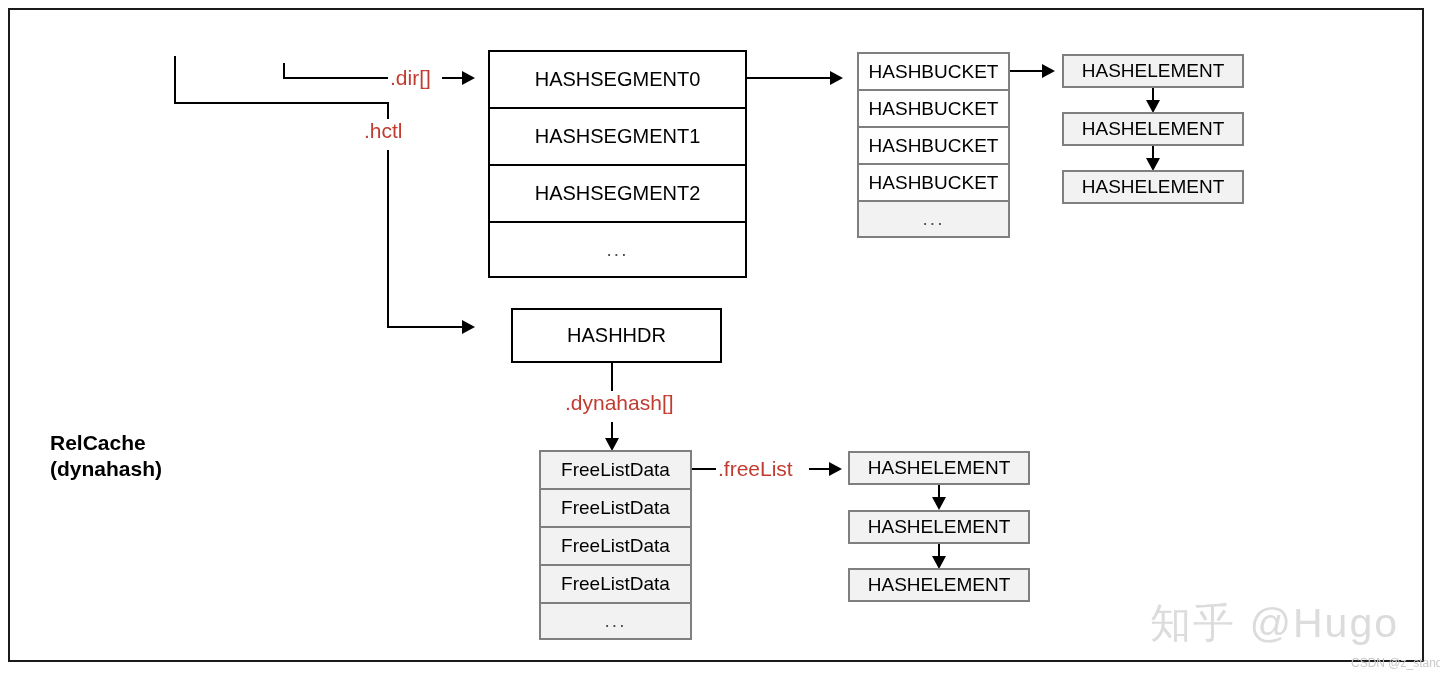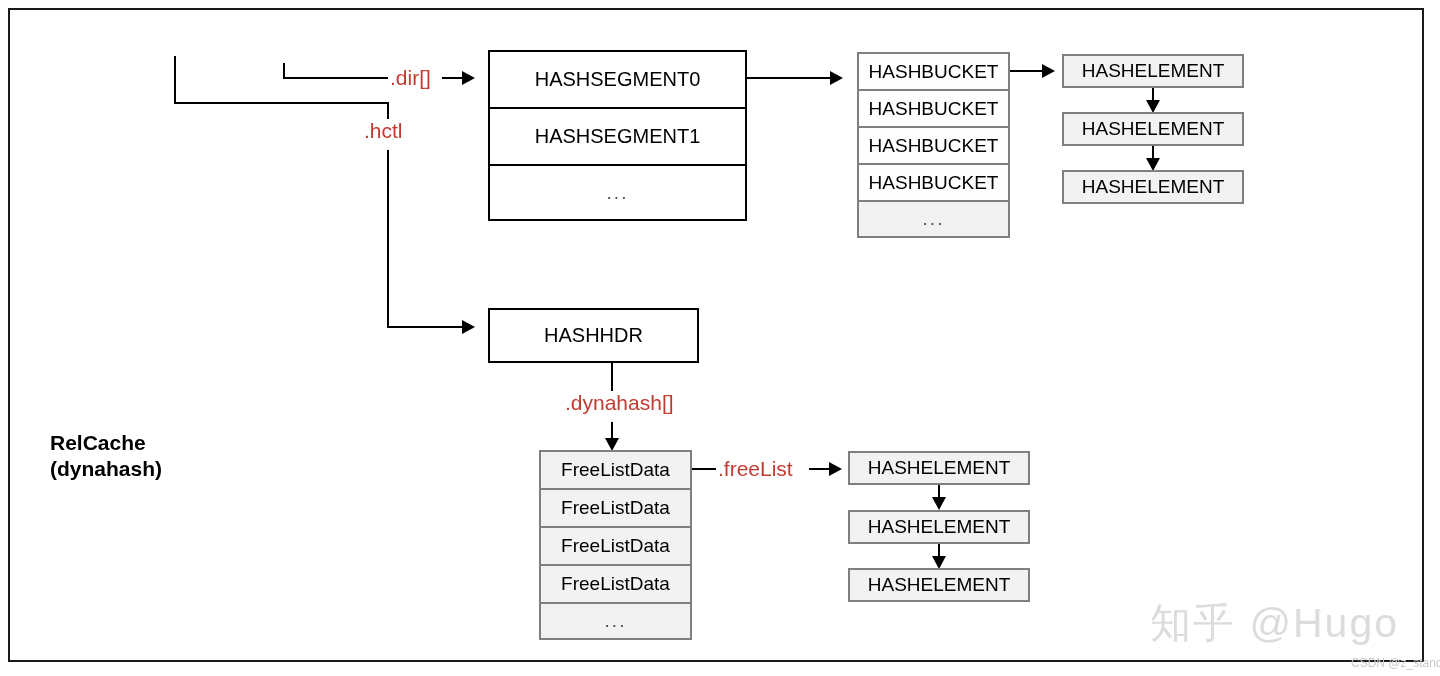--- a/index.html
+++ b/index.html
@@ -169,20 +169,21 @@
     <div class="arrow-r" style="left:452px; top:61px;"></div>
 
     <div class="lbl" style="left:352px; top:109px;">.hctl</div>
     <div class="line vline" style="left:377px; top:140px; height:178px;"></div>
     <div class="line hline" style="left:377px; top:316px; width:77px;"></div>
     <div class="arrow-r" style="left:452px; top:310px;"></div>
 
     <div class="tbl tbl-white" style="left:469px; top:40px; width:268px;">
       <div class="cell" style="height:57px;">HASHSEGMENT0</div>
       <div class="cell" style="height:57px;">HASHSEGMENT1</div>
+      <div class="cell" style="height:57px;">HASHSEGMENT2</div>
       <div class="cell ellipsis" style="height:57px;">...</div>
     </div>
 
     <div class="line hline" style="left:737px; top:67px; width:85px;"></div>
     <div class="arrow-r" style="left:820px; top:61px;"></div>
 
     <div class="tbl tbl-gray" style="left:838px; top:42px; width:162px;">
       <div class="cell" style="height:37px;">HASHBUCKET</div>
       <div class="cell" style="height:37px;">HASHBUCKET</div>
       <div class="cell" style="height:37px;">HASHBUCKET</div>
@@ -196,21 +197,21 @@
     <div class="boxel" style="left:1052px; top:44px; width:182px; height:34px;">HASHELEMENT</div>
     <div class="line vline" style="left:1142px; top:78px; height:16px;"></div>
     <div class="arrow-d" style="left:1136px; top:90px;"></div>
 
     <div class="boxel" style="left:1052px; top:102px; width:182px; height:34px;">HASHELEMENT</div>
     <div class="line vline" style="left:1142px; top:136px; height:16px;"></div>
     <div class="arrow-d" style="left:1136px; top:148px;"></div>
 
     <div class="boxel" style="left:1052px; top:160px; width:182px; height:34px;">HASHELEMENT</div>
 
-    <div class="tbl tbl-white" style="left:469px; top:298px; width:220px;">
+    <div class="tbl tbl-white" style="left:492px; top:298px; width:220px;">
       <div class="cell" style="height:55px;">HASHHDR</div>
     </div>
 
     <div class="line vline" style="left:601px; top:353px; height:28px;"></div>
     <div class="lbl" style="left:553px; top:381px;">.dynahash[]</div>
     <div class="line vline" style="left:601px; top:412px; height:20px;"></div>
     <div class="arrow-d" style="left:595px; top:428px;"></div>
 
     <div class="tbl tbl-gray shaded" style="left:520px; top:440px; width:162px;">
       <div class="cell" style="height:38px;">FreeListData</div>

